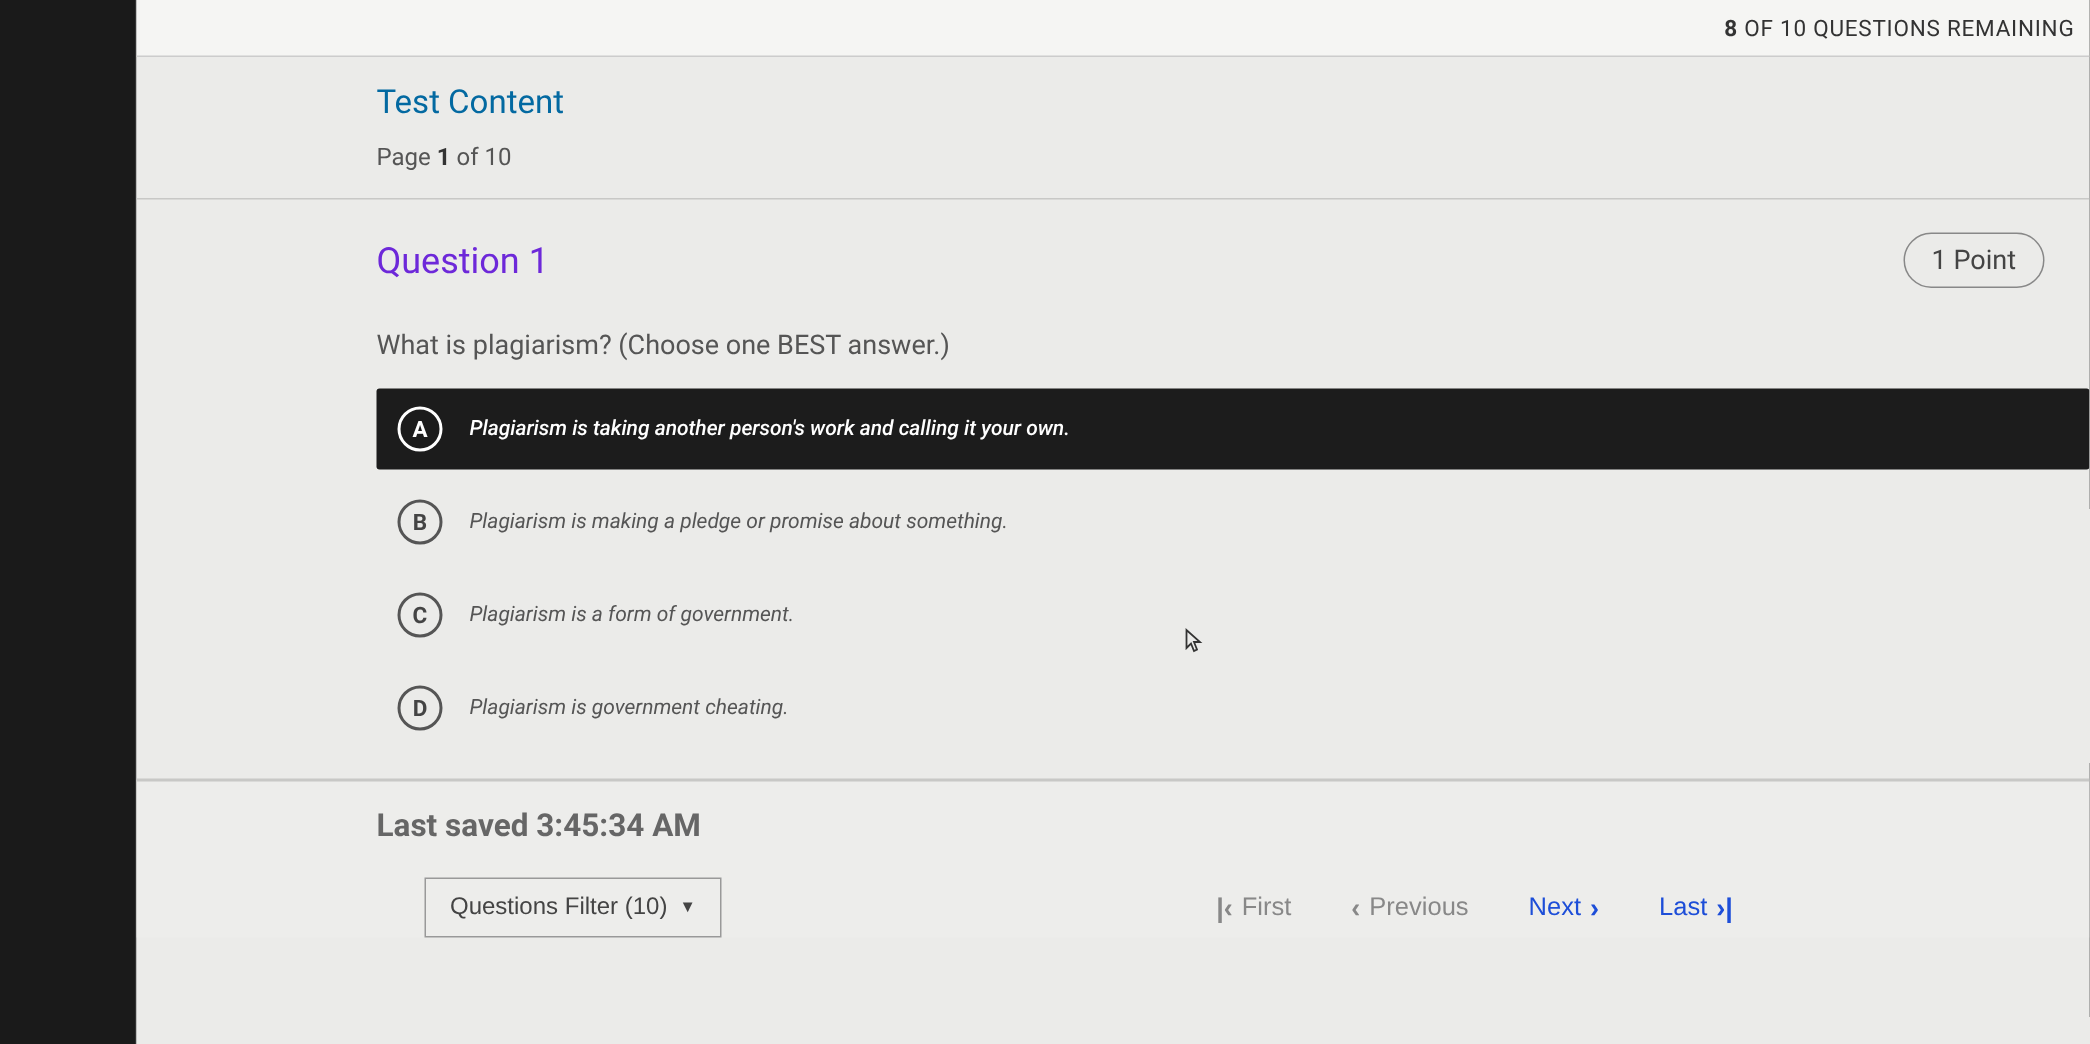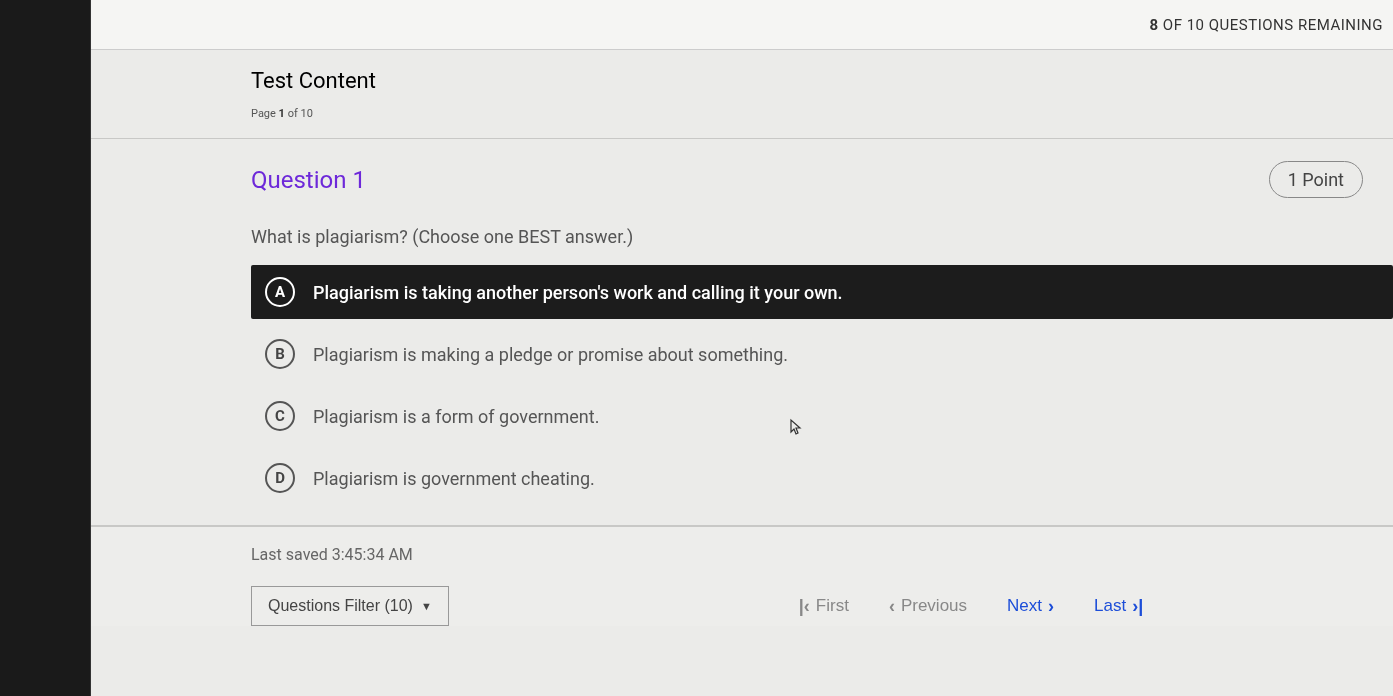--- a/index.html
+++ b/index.html
@@ -23,21 +23,21 @@
     .main-panel {
       flex: 1;
       background: #e8e8e6;
       height: 100%;
       border-left: 1px solid #333;
       position: relative;
       display: flex;
       flex-direction: column;
     }
     .top-bar {
-      height: 50px;
+      height: 38px;
       background: #f5f5f3;
       border-bottom: 1px solid #ccc;
       display: flex;
       justify-content: flex-end;
       align-items: center;
       padding-right: 10px;
     }
     .remaining {
       font-size: 15px;
       color: #333;
@@ -51,26 +51,26 @@
       background: #ebebe9;
       padding: 18px 0 0 0;
       overflow: hidden;
     }
     .section-header {
       padding: 0 0 0 160px;
       margin-bottom: 8px;
     }
     .test-content-title {
       font-size: 22px;
-      color: #000000;
+      color: #0369a1;
       font-weight: 400;
       margin-bottom: 14px;
     }
     .page-indicator {
-      font-size: 11px;
+      font-size: 16px;
       color: #555;
     }
     .page-indicator .bold {
       font-weight: 700;
       color: #333;
     }
     .divider {
       border: none;
       border-top: 1px solid #c8c8c6;
       margin: 18px 0 0 0;
@@ -131,41 +131,44 @@
       margin-right: 18px;
       flex-shrink: 0;
       color: #444;
       background: transparent;
     }
     .answer-row.selected .answer-letter {
       border-color: #fff;
       color: #fff;
     }
     .answer-text {
-      font-size: 18px;
+      font-size: 14px;
       color: #555;
+      font-style: italic;
     }
     .answer-row.selected .answer-text {
       color: #fff;
       font-weight: 500;
     }
     .footer {
       border-top: 1px solid #c8c8c6;
       padding: 18px 0 0 160px;
       background: #ededeb;
     }
     .last-saved {
-      font-size: 16px;
+      font-size: 21px;
       color: #666;
       margin-bottom: 22px;
+      font-weight: bold;
     }
     .footer-controls {
       display: flex;
       align-items: center;
-      gap: 44px;
+      gap: 24px;
+      margin-left: 32px;
     }
     .filter-button {
       border: 1.5px solid #999;
       background: #ededeb;
       padding: 10px 16px;
       font-size: 16px;
       color: #444;
       cursor: pointer;
       display: flex;
       align-items: center;

